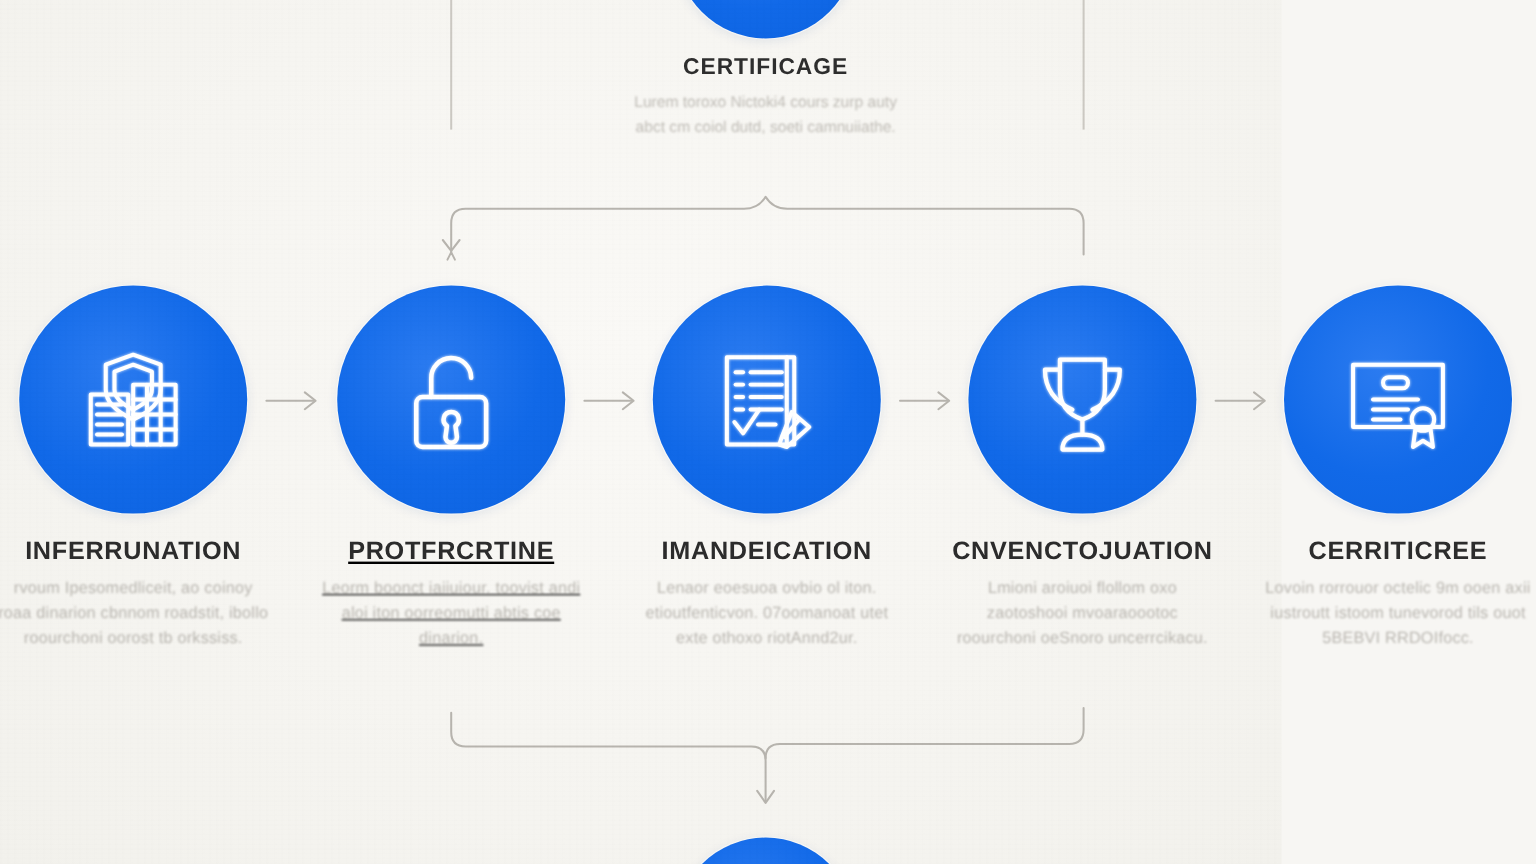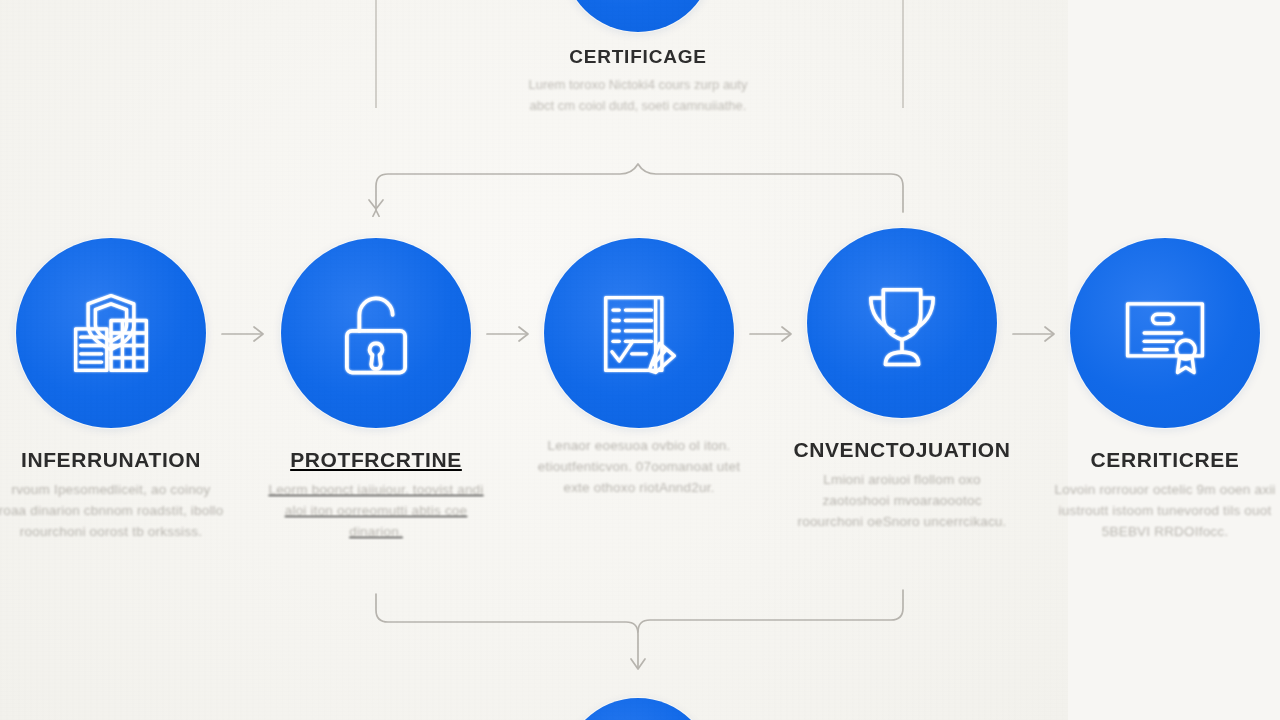--- a/index.html
+++ b/index.html
@@ -231,26 +231,27 @@
           <line x1="37" y1="38" x2="62" y2="38"></line>
           <line x1="37" y1="48" x2="62" y2="48"></line>
           <line x1="37" y1="58" x2="62" y2="58"></line>
           <line x1="43" y1="70" x2="57" y2="70"></line>
           <path d="M24,68 L31,77 L44,58"></path>
           <path d="M70,60 L84,72 L66,88 L60,86 L62,80 Z"></path>
           <line x1="64" y1="80" x2="76" y2="66"></line>
         </g>
       </svg>
     </div>
+    <div class="node-title">IMANDEICATION</div>
     <div class="node-desc">Lenaor eoesuoa ovbio ol iton.
 etioutfenticvon. 07oomanoat utet
 exte othoxo riotAnnd2ur.</div>
   </div>
 
-  <div class="node" style="left:774px; top:228px;">
+  <div class="node" style="left:774px; top:238px;">
     <div class="circle">
       <svg viewBox="0 0 100 100">
         <g fill="none" stroke="#ffffff" stroke-width="3.4" stroke-linejoin="round" stroke-linecap="round">
           <path d="M32,18 L68,18 L68,42 Q68,60 50,66 Q32,60 32,42 Z"></path>
           <path d="M32,26 L20,26 Q20,48 42,58"></path>
           <path d="M68,26 L80,26 Q80,48 58,58"></path>
           <line x1="50" y1="66" x2="50" y2="78"></line>
           <path d="M34,90 Q34,78 50,78 Q66,78 66,90 Z"></path>
         </g>
       </svg>

